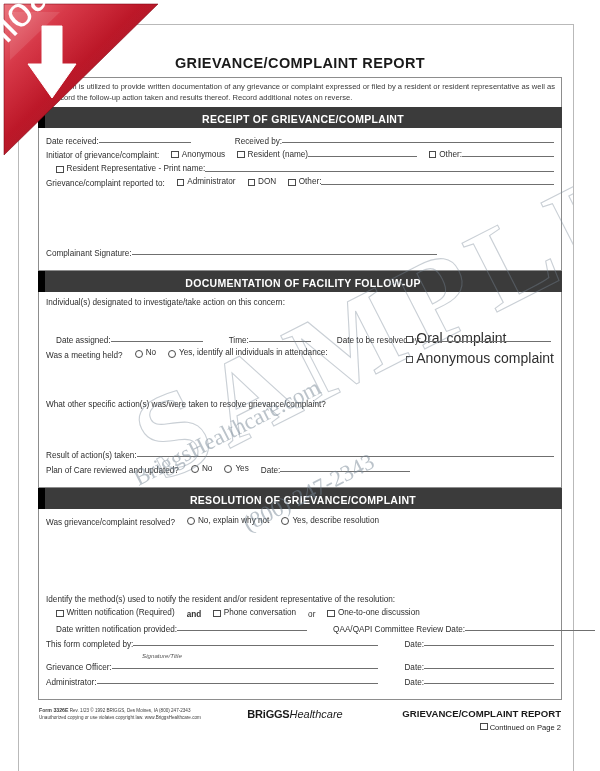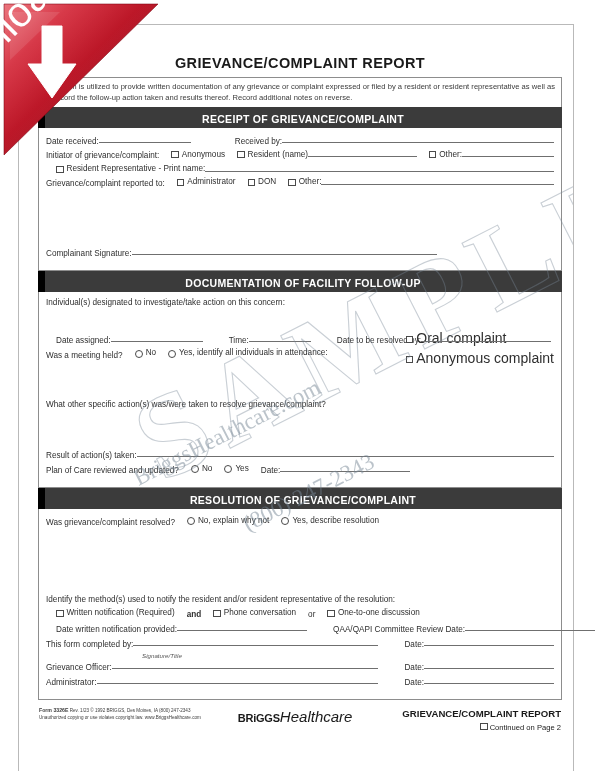--- a/index.html
+++ b/index.html
@@ -169,21 +169,21 @@
   }
   .footer-left b { font-size: 5.2px; }
   .footer-mid {
     flex: 1;
     text-align: center;
     font-size: 11px;
     color: #1a1a1a;
     padding-top: 1px;
   }
   .footer-mid .b1 { font-weight: bold; letter-spacing: -0.2px; }
-  .footer-mid .b2 { font-style: italic; font-weight: normal; font-size: 15px; text-align: center; }
+  .footer-mid .b2 { font-style: italic; font-weight: normal; font-size: 11px; text-align: center; }
   .footer-right {
     width: 210px;
     text-align: right;
     font-size: 9.6px;
     font-weight: bold;
     color: #1a1a1a;
     line-height: 1.5;
   }
   .footer-right .cont {
     font-weight: normal;

